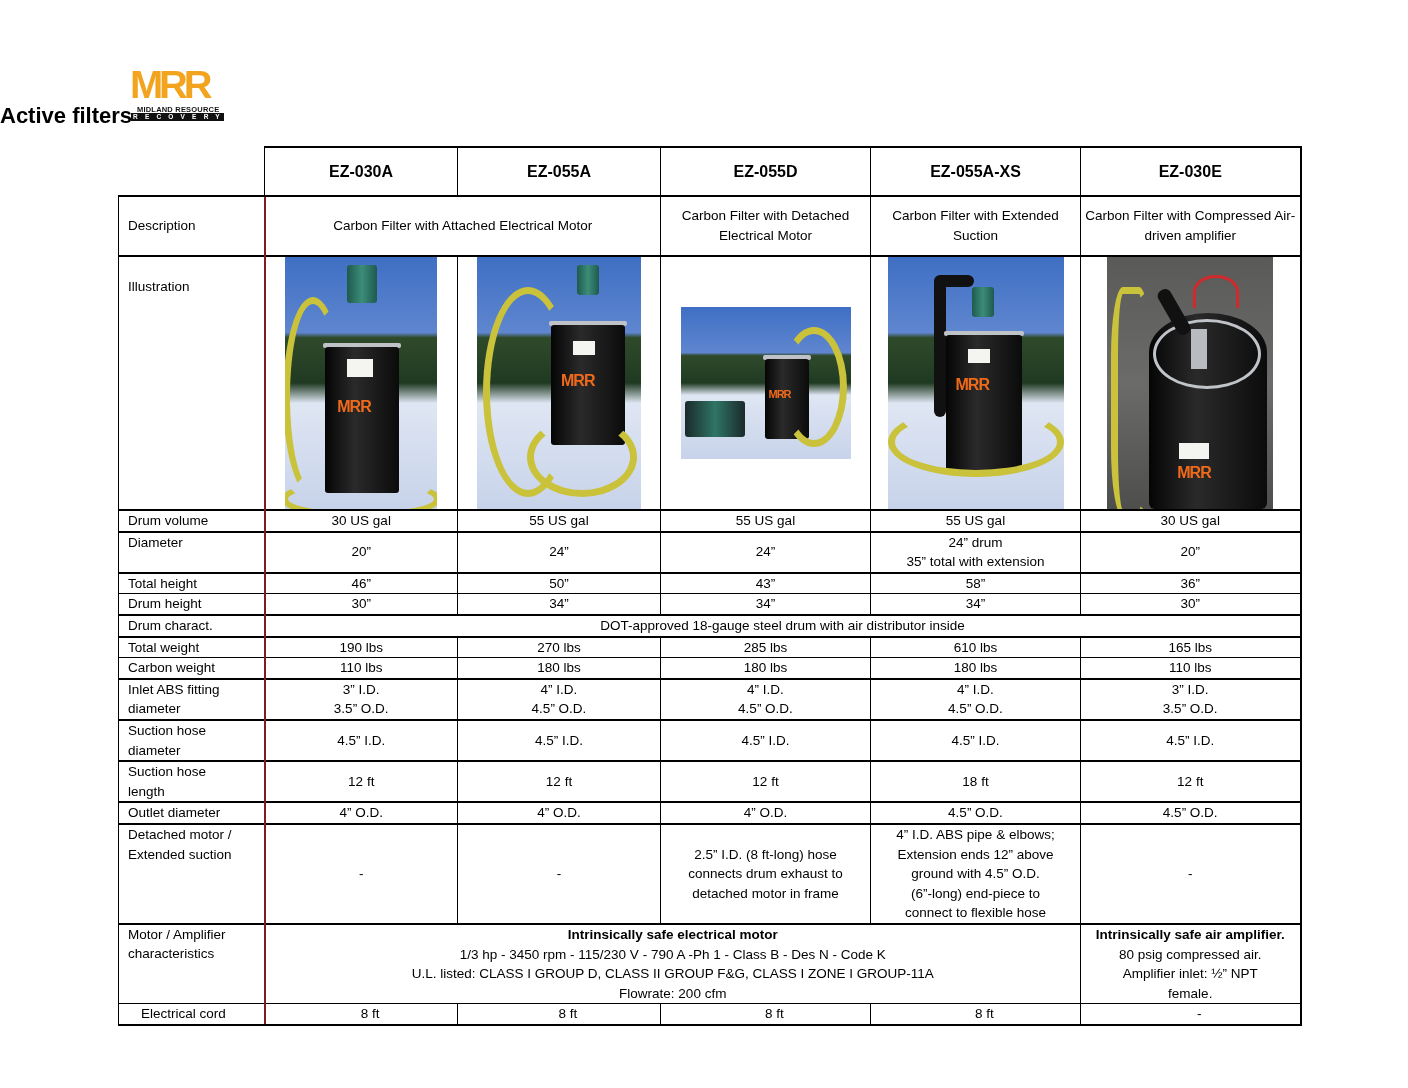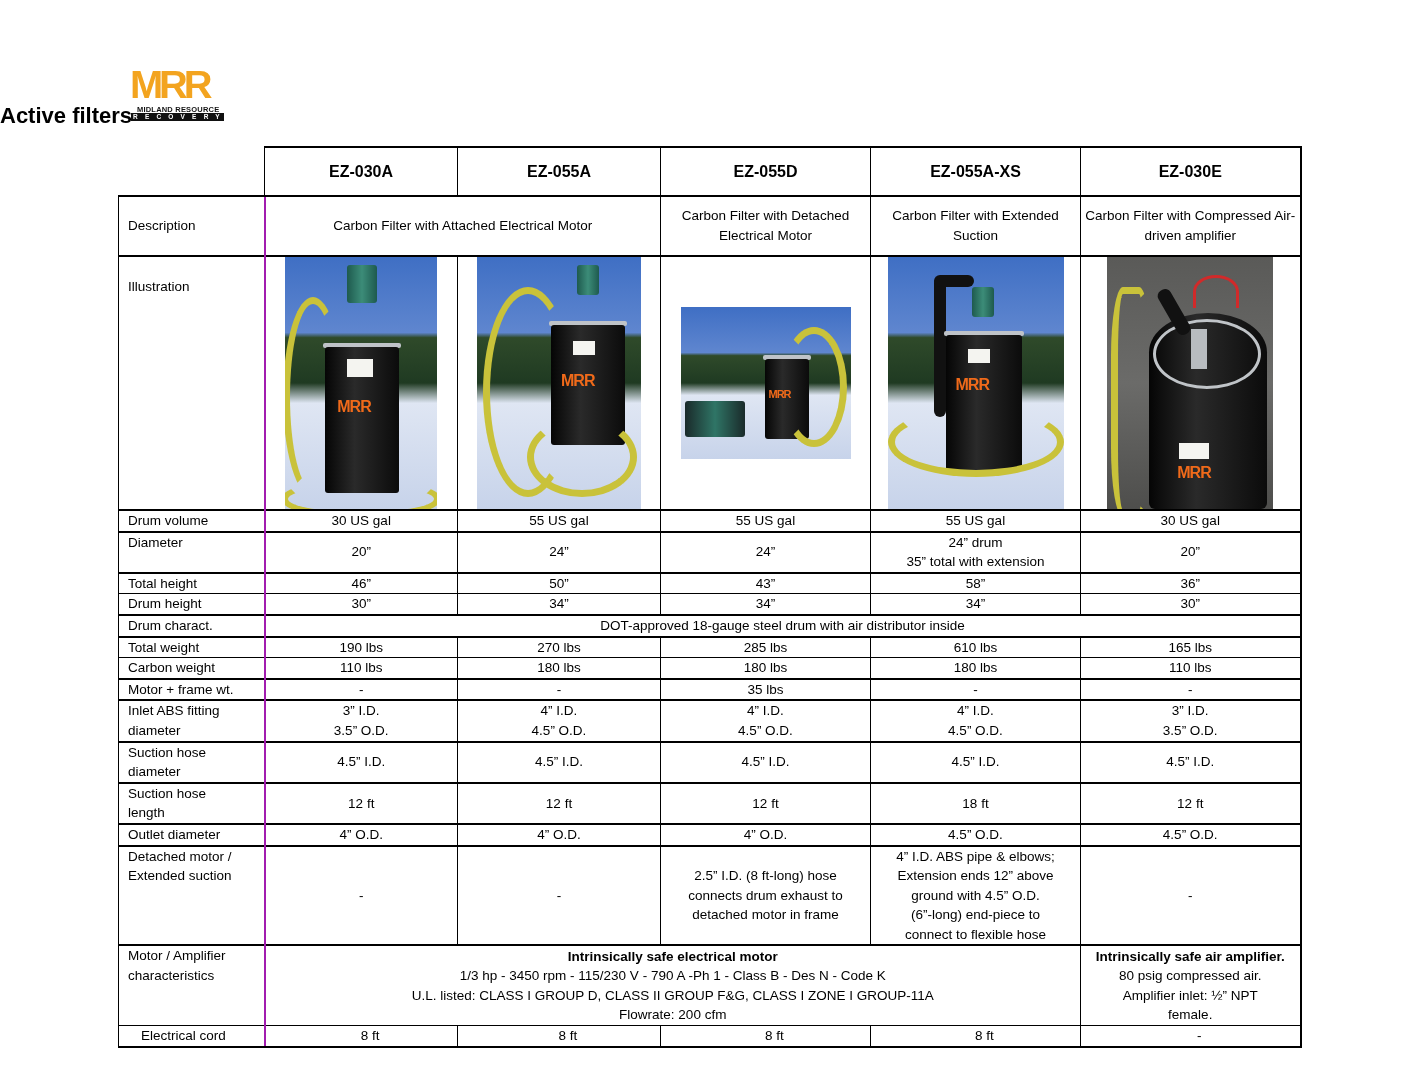--- a/index.html
+++ b/index.html
@@ -14,21 +14,21 @@
   .logo .l2 { position:absolute; left:1px; top:42px; width:93px; height:8px; background:#111; color:#fff;
               font-size:6.5px; font-weight:bold; letter-spacing:7.2px; line-height:8px; white-space:nowrap;
               padding-left:2px; box-sizing:border-box; }
   .doc-title { position:absolute; left:0; width:1398px; top:103px; 
                font-weight:bold; font-size:22px; }
 
   table.spec { position:absolute; left:118px; top:146px; width:1182px; border-collapse:collapse;
                table-layout:fixed; font-size:13.5px; }
   table.spec td { border:1px solid #000; text-align:center; vertical-align:middle; padding:0 4px;
                   line-height:19.6px; overflow:hidden; }
-  table.spec td.lbl { text-align:left; vertical-align:top; padding-left:9px; border-right:2px solid #a21caf; }
+  table.spec td.lbl { text-align:left; vertical-align:top; padding-left:9px; border-right:2px solid #7f1d1d; }
   table.spec tr.thick td { border-top:2px solid #000; }
   table.spec td.hdr { font-weight:bold; font-size:16px; border-top:2px solid #000; }
   table.spec td.blank { border-top:none; border-left:none; border-bottom:2px solid #000; }
   table.spec td.outer-r { border-right:2px solid #000; }
   table.spec tr.last td { border-bottom:2px solid #000;padding-left:22px; }
   .bold { font-weight:bold; }
 
   .photo { margin:0 auto; position:relative; overflow:hidden; }
   .snow { background:linear-gradient(180deg,#3f6fc4 0%, #5f86cf 30%, #2f4a2a 32%, #1f3a22 50%, #dfe6f3 58%, #c7d3ea 100%); }
   .garage { background:linear-gradient(180deg,#5a5a58 0%, #6b6b69 50%, #4e4e4c 100%); }
@@ -192,28 +192,20 @@
 
   <tr style="height:20px">
     <td class="lbl">Carbon weight</td>
     <td>110 lbs</td>
     <td>180 lbs</td>
     <td>180 lbs</td>
     <td>180 lbs</td>
     <td class="outer-r">110 lbs</td>
   </tr>
 
-  <tr class="thick" style="height:20px">
-    <td class="lbl">Motor + frame wt.</td>
-    <td>-</td>
-    <td>-</td>
-    <td>35 lbs</td>
-    <td>-</td>
-    <td class="outer-r">-</td>
-  </tr>
 
   <tr class="thick" style="height:41px">
     <td class="lbl">
       <div>Inlet ABS fitting</div>
       <div>diameter</div>
     </td>
     <td>
           <div>3” I.D.</div>
           <div>3.5” O.D.</div>
         </td>

